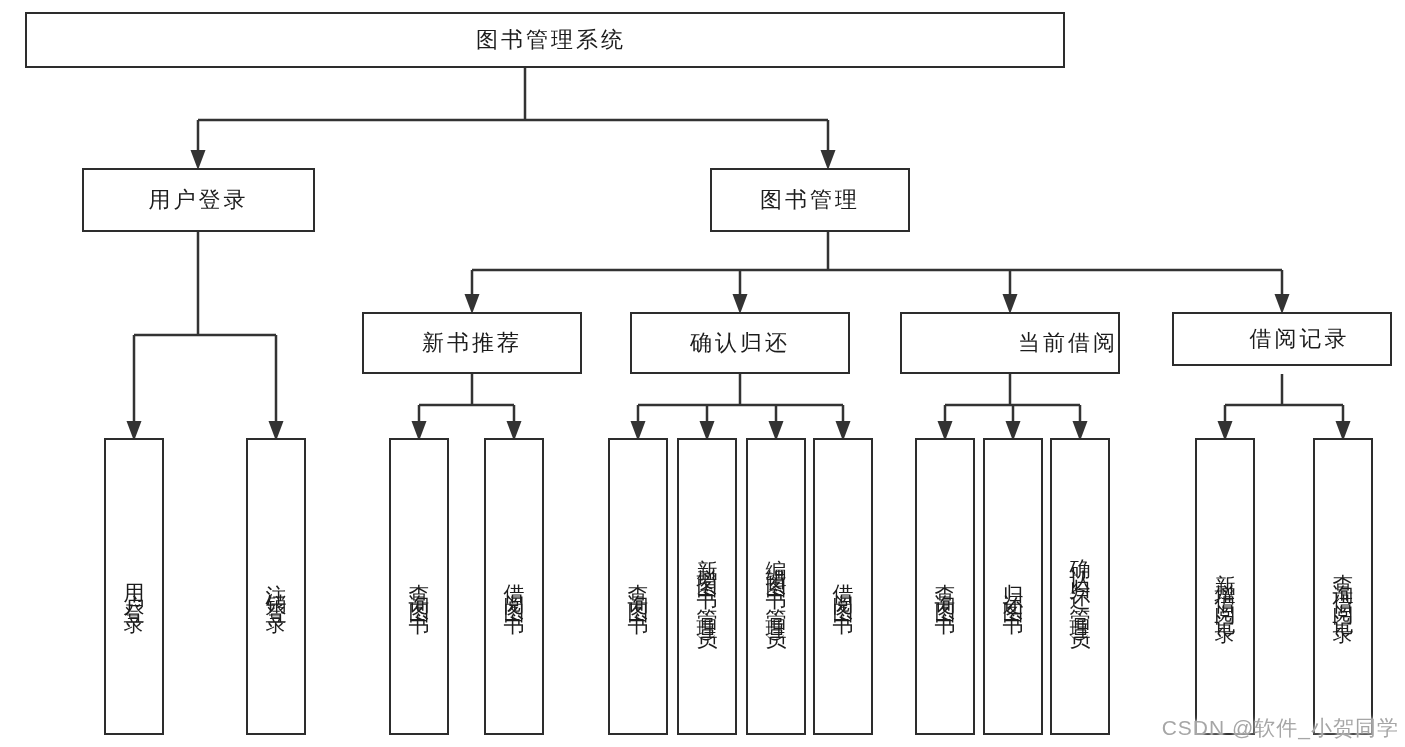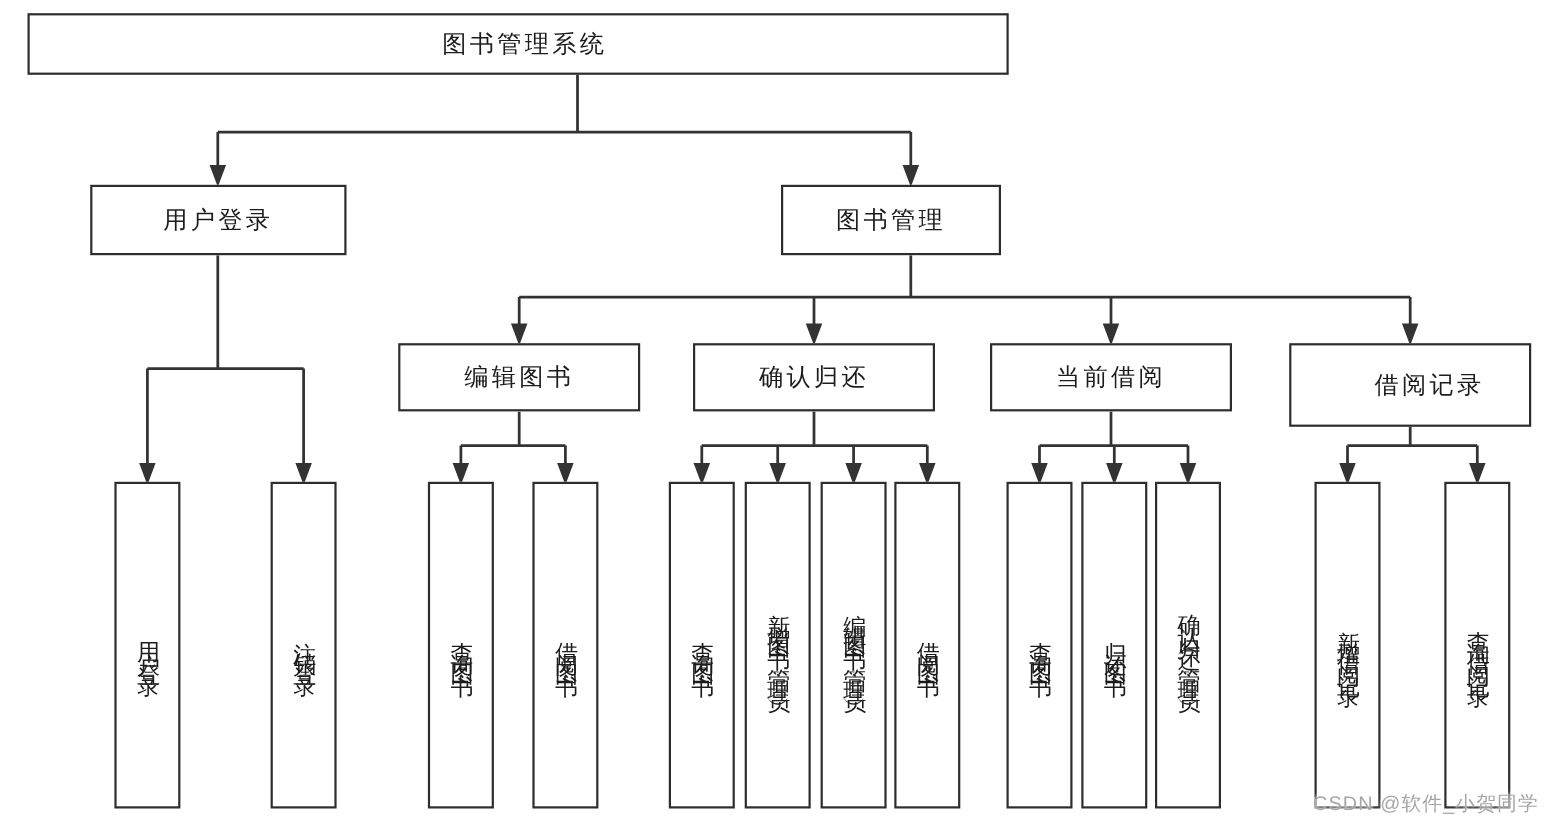--- a/index.html
+++ b/index.html
@@ -14,32 +14,32 @@
     display:flex;align-items:center;justify-content:center;
   }
   .h{font-size:22px;letter-spacing:3px;color:var(--text,#1c1c1c);white-space:nowrap;}
   .v{top:438px;width:60px;height:297px;}
   .vlbl{
     writing-mode:vertical-rl;text-orientation:mixed;
     font-size:21px;letter-spacing:10px;line-height:1.05;
     color:var(--text,#1c1c1c);
   }
   .watermark{
-    position:absolute;right:6px;bottom:5px;font-size:18px;
+    position:absolute;right:6px;bottom:5px;font-size:21px;
     color:var(--wm,#a6a6a6);letter-spacing:1px;white-space:nowrap;
     text-shadow:0 0 3px #fff,0 0 6px #fff;
   }
   
-  .n-root{left:25px;top:12px;width:892px;height:56px;padding-left:12px;}
+  .n-root{left:25px;top:12px;width:1040px;height:56px;padding-left:12px;}
   .n-user-login{left:82px;top:168px;width:233px;height:64px;}
   .n-book-mgmt{left:710px;top:168px;width:200px;height:64px;}
   .n-new-book{left:362px;top:312px;width:220px;height:62px;}
   .n-book-borrow{left:630px;top:312px;width:220px;height:62px;}
-  .n-current{left:900px;top:312px;width:220px;height:62px;}
-  .n-records{left:1172px;top:312px;width:220px;height:76px;padding-left:35px;}
+  .n-current{left:900px;top:312px;width:220px;height:62px;justify-content:flex-end;}
+  .n-records{left:1172px;top:312px;width:220px;height:54px;padding-left:35px;}
 </style>
 </head>
 <body>
 
 <div class="stage" style="--line: #333333; --border: #2d2d2d; --text: #1c1c1c; --wm: #a6a6a6; --bg: #ffffff;">
 
   <svg id="connectors" viewBox="0 0 1405 747">
       <path d="M525 68 L525 120 M198 120 L828 120 M198 120 L198 154 M828 120 L828 154 M198 232 L198 335 M134 335 L276 335 M134 335 L134 425 M276 335 L276 425 M828 232 L828 270 M472 270 L1282 270 M472 270 L472 298 M740 270 L740 298 M1010 270 L1010 298 M1282 270 L1282 298 M472 374 L472 405 M419 405 L514 405 M419 405 L419 425 M514 405 L514 425 M740 374 L740 405 M638 405 L843 405 M638 405 L638 425 M707 405 L707 425 M776 405 L776 425 M843 405 L843 425 M1010 374 L1010 405 M945 405 L1080 405 M945 405 L945 425 M1013 405 L1013 425 M1080 405 L1080 425 M1282 374 L1282 405 M1225 405 L1343 405 M1225 405 L1225 425 M1343 405 L1343 425 " fill="none" stroke="#333333" stroke-width="2.5"></path>
       <polygon points="190.5,150 205.5,150 198,170" fill="#333333"></polygon>
       <polygon points="820.5,150 835.5,150 828,170" fill="#333333"></polygon>
@@ -67,21 +67,21 @@
   </div>
 
   <div class="node h n-user-login">
     <span>用户登录</span>
   </div>
   <div class="node h n-book-mgmt">
     <span>图书管理</span>
   </div>
 
   <div class="node h n-new-book">
-    <span>编辑图书</span>
+    <span>新书推荐</span>
   </div>
   <div class="node h n-book-borrow">
     <span>确认归还</span>
   </div>
   <div class="node h n-current">
     <span>当前借阅</span>
   </div>
   <div class="node h n-records">
     <span>借阅记录</span>
   </div>

